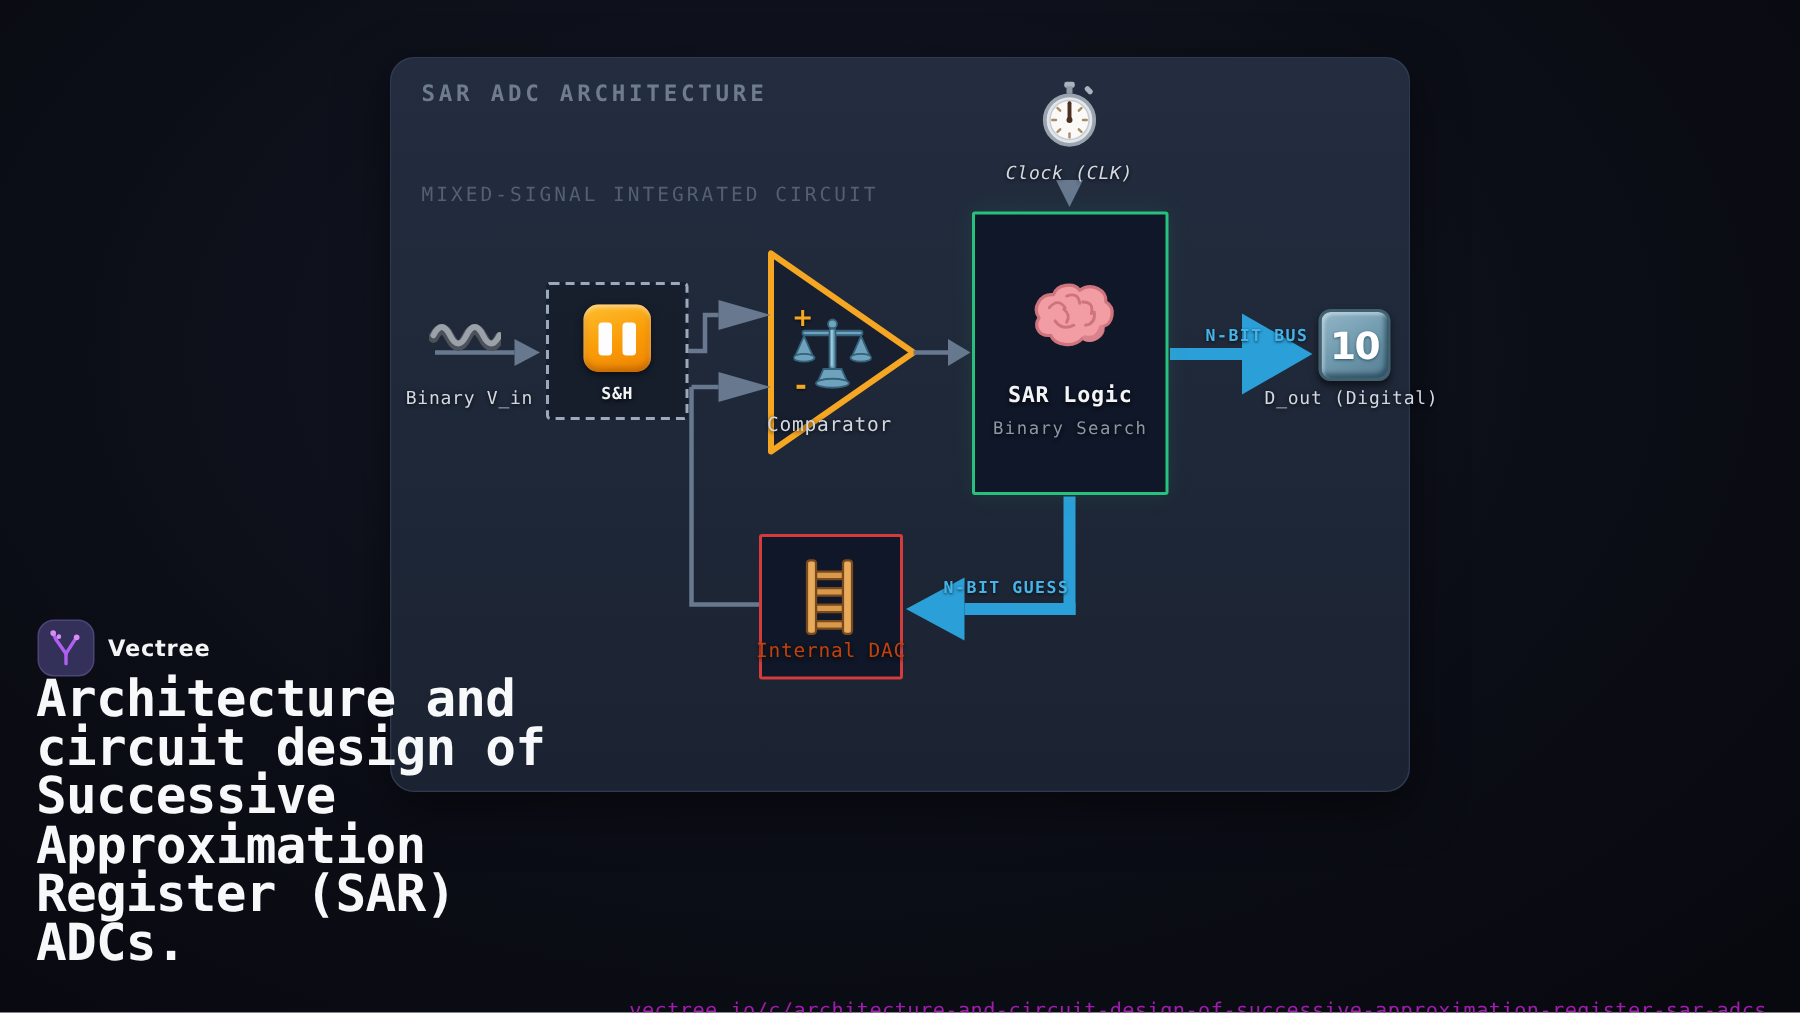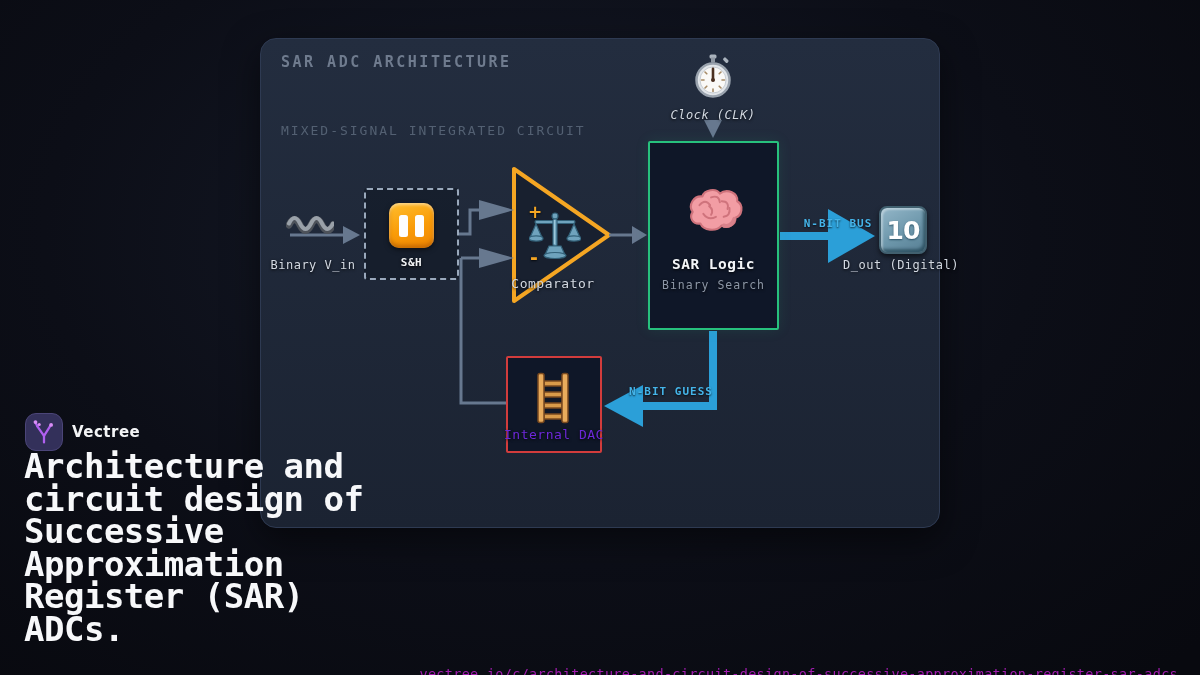--- a/index.html
+++ b/index.html
@@ -185,21 +185,21 @@
       <rect x="11" y="20" width="18" height="5" rx="1"></rect>
       <rect x="11" y="31" width="18" height="5" rx="1"></rect>
       <rect x="11" y="42" width="18" height="5" rx="1"></rect>
     </g>
     <g fill="#e8ab5c" stroke="#7a4a1f" stroke-width="1.5">
       <rect x="5" y="1.5" width="6" height="49" rx="2"></rect>
       <rect x="29" y="1.5" width="6" height="49" rx="2"></rect>
     </g>
   </svg>
 </div>
-<div class="abs dlabel" style="left:500px;top:427px;width:108px;font-size:13px;color:#6d28d9;">Internal DAC</div>
+<div class="abs dlabel" style="left:500px;top:427px;width:108px;font-size:13px;color:#c2410c;">Internal DAC</div>
 
 <div class="abs brand-logo icon">
   <svg width="38" height="38" viewBox="0 0 38 38">
     <g stroke="#b060f0" stroke-width="2.4" stroke-linecap="round" fill="none">
       <path d="M19 30 V23"></path>
       <path d="M19 23 L12 13"></path>
       <path d="M19 23 L26 12"></path>
       <path d="M12 13 L10 9"></path>
     </g>
     <g fill="#d98df5">

